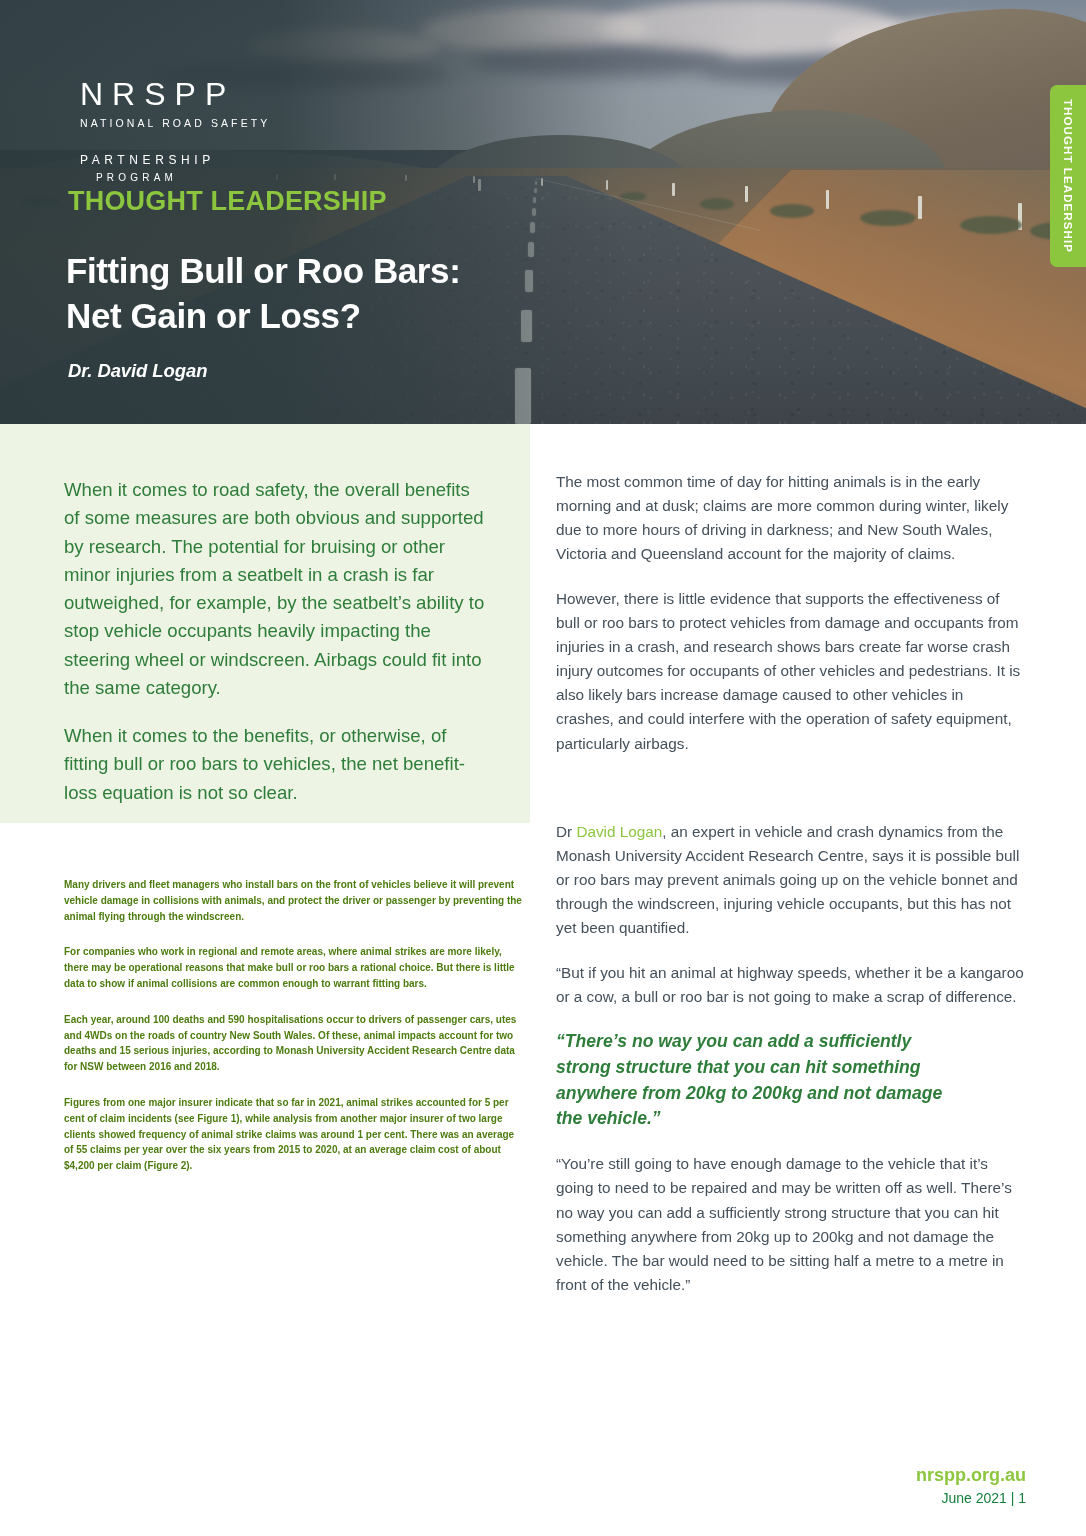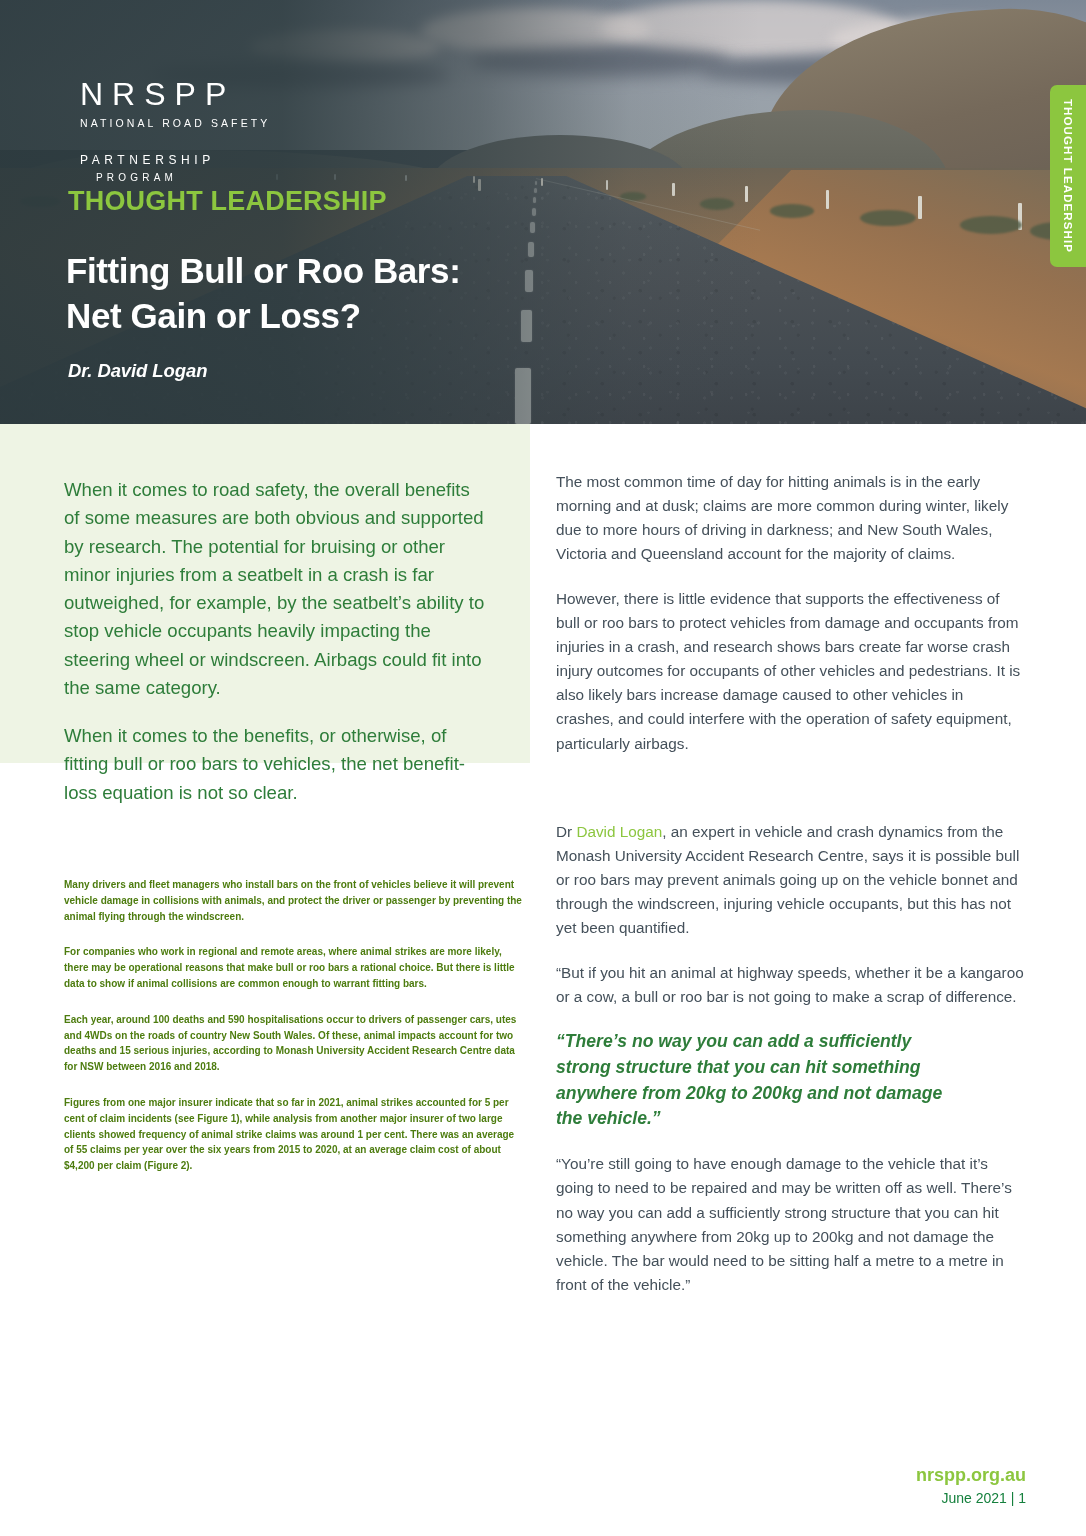--- a/index.html
+++ b/index.html
@@ -215,21 +215,21 @@
     font-size: 11.5px;
     font-weight: bold;
     letter-spacing: 1.1px;
   }
 
   
   .intro-panel {
     position: absolute;
     left: 0; top: 424px;
     width: 530px;
-    height: 339px;
+    height: 399px;
     background: #eef4e4;
   }
   .intro-text {
     position: absolute;
     left: 64px; top: 52px;
     width: 424px;
     color: #2e7d3a;
     font-size: 18.6px;
     line-height: 1.52;
   }

